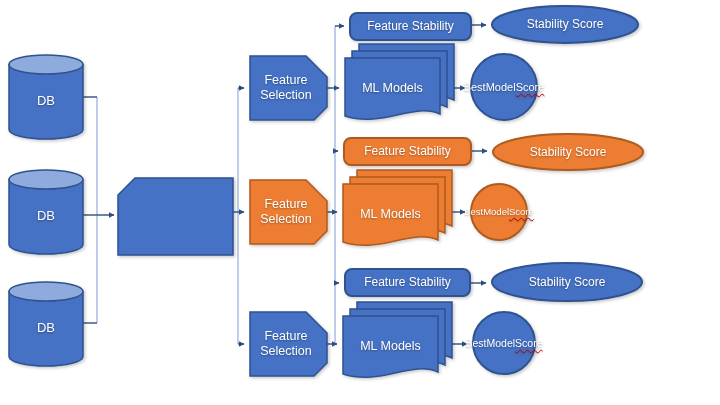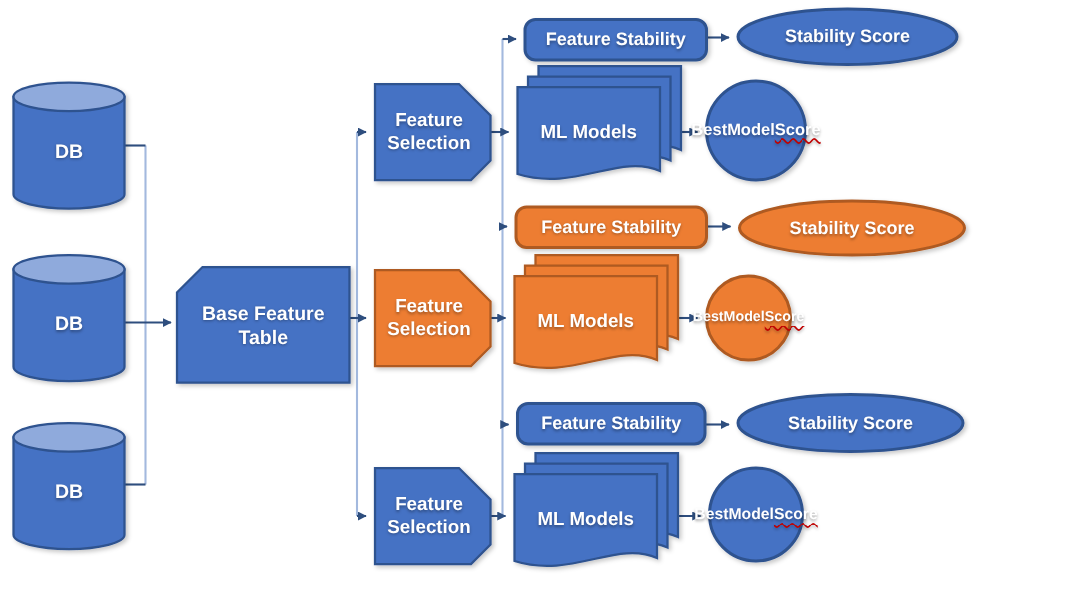--- a/index.html
+++ b/index.html
@@ -12,21 +12,21 @@
   .blue-shape   { fill:var(--blue_fill);   stroke:var(--blue_border);   stroke-width:1.5; }
   .blue-top     { fill:var(--blue_top);    stroke:var(--blue_border);   stroke-width:1.5; }
   .orange-shape { fill:var(--orange_fill); stroke:var(--orange_border); stroke-width:1.5; }
   .thick        { stroke-width:2; }
   .bus  { stroke:var(--connector_light); fill:none; stroke-width:1.4; }
   .link { stroke:var(--connector_dark);  fill:none; stroke-width:1.4; }
   .arrowhead { fill:var(--connector_dark); }
   
   .lbl {
     position:absolute; display:flex; align-items:center; justify-content:center;
-    text-align:center; color:var(--text,#fff); font-weight:bold;
+    text-align:center; color:var(--text,#fff); font-weight:normal;
     line-height:1.18; text-shadow:0 1px 2px rgba(0,0,0,.35); pointer-events:none;
   }
   .f13 { font-size:13px; } .f125 { font-size:12.5px; } .f12 { font-size:12px; }
   .bms { flex-direction:row; }
   .bms1 { font-size:11px; } .bms2 { font-size:9.5px; } .bms3 { font-size:10.5px; }
   .score-line {
     text-decoration-line:underline; text-decoration-style:wavy;
     text-decoration-color:var(--spellcheck_underline,#C00000);
     text-decoration-thickness:1px; text-underline-offset:2px;
   }
@@ -122,21 +122,20 @@
 
     <circle class="blue-shape thick" filter="url(#ds)" cx="504" cy="87" r="33"></circle>
     <circle class="orange-shape thick" filter="url(#ds)" cx="499" cy="212" r="28"></circle>
     <circle class="blue-shape thick" filter="url(#ds)" cx="504" cy="343" r="31"></circle>
   </svg>
 
   <div class="lbl f13" style="left:9px; top:68px; width:74px; height:66px;">DB</div>
   <div class="lbl f13" style="left:9px; top:183px; width:74px; height:66px;">DB</div>
   <div class="lbl f13" style="left:9px; top:295px; width:74px; height:66px;">DB</div>
 
-  <div class="lbl f13" style="left:123px; top:180px; width:105px; height:73px;">Base Feature Table</div>
 
   <div class="lbl f125" style="left:250px; top:56px; width:72px; height:64px;">Feature Selection</div>
   <div class="lbl f125" style="left:250px; top:180px; width:72px; height:64px;">Feature Selection</div>
   <div class="lbl f125" style="left:250px; top:312px; width:72px; height:64px;">Feature Selection</div>
 
   <div class="lbl f12" style="left:350px; top:13px; width:121px; height:27px;">Feature Stability</div>
   <div class="lbl f12" style="left:344px; top:138px; width:127px; height:27px;">Feature Stability</div>
   <div class="lbl f12" style="left:345px; top:269px; width:125px; height:27px;">Feature Stability</div>
 
   <div class="lbl f125" style="left:345px; top:60px; width:95px; height:56px;">ML Models</div>

